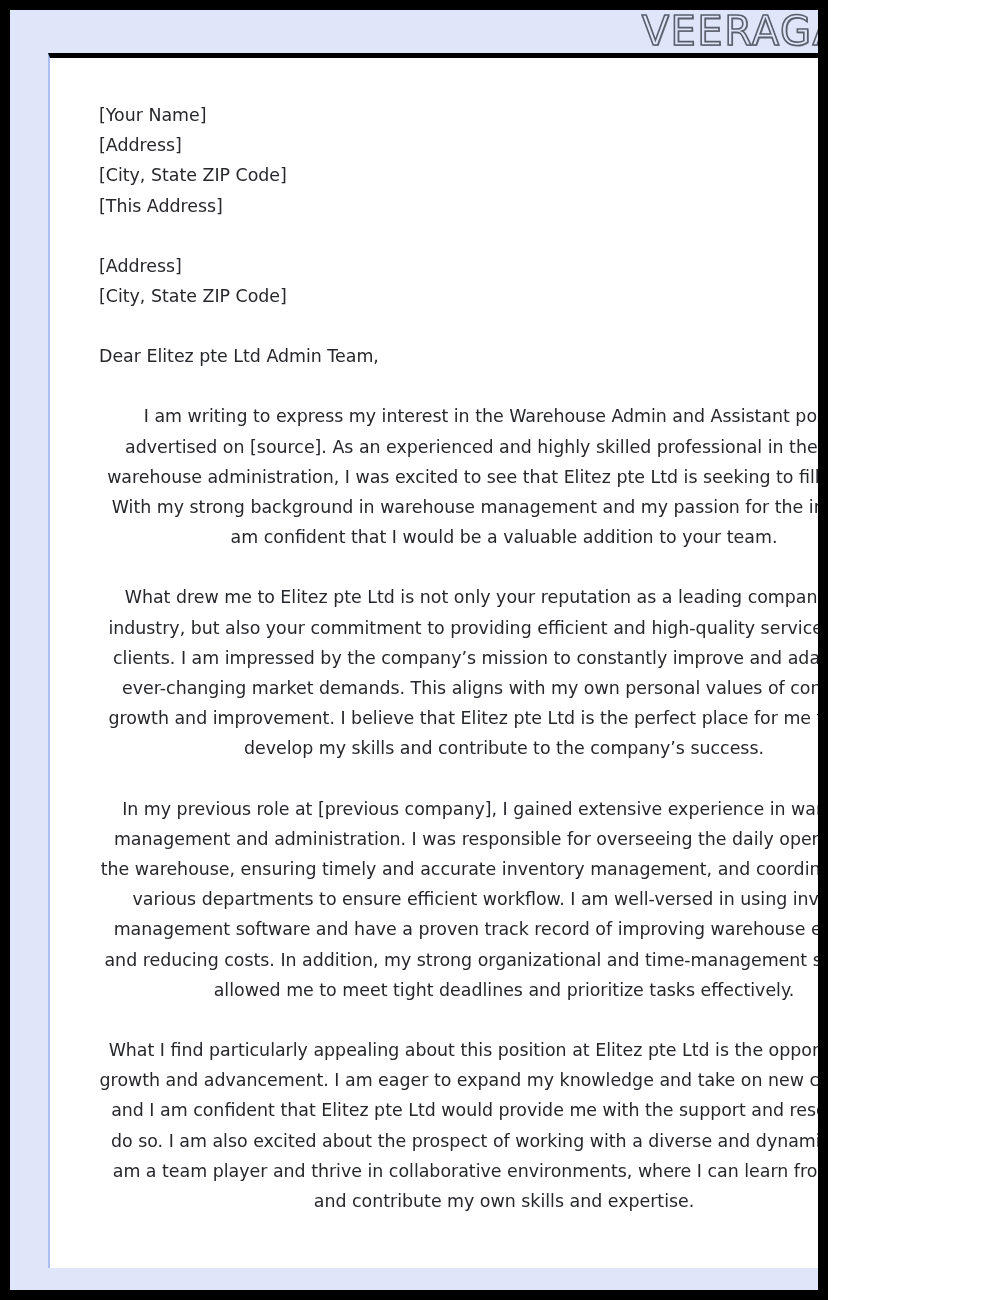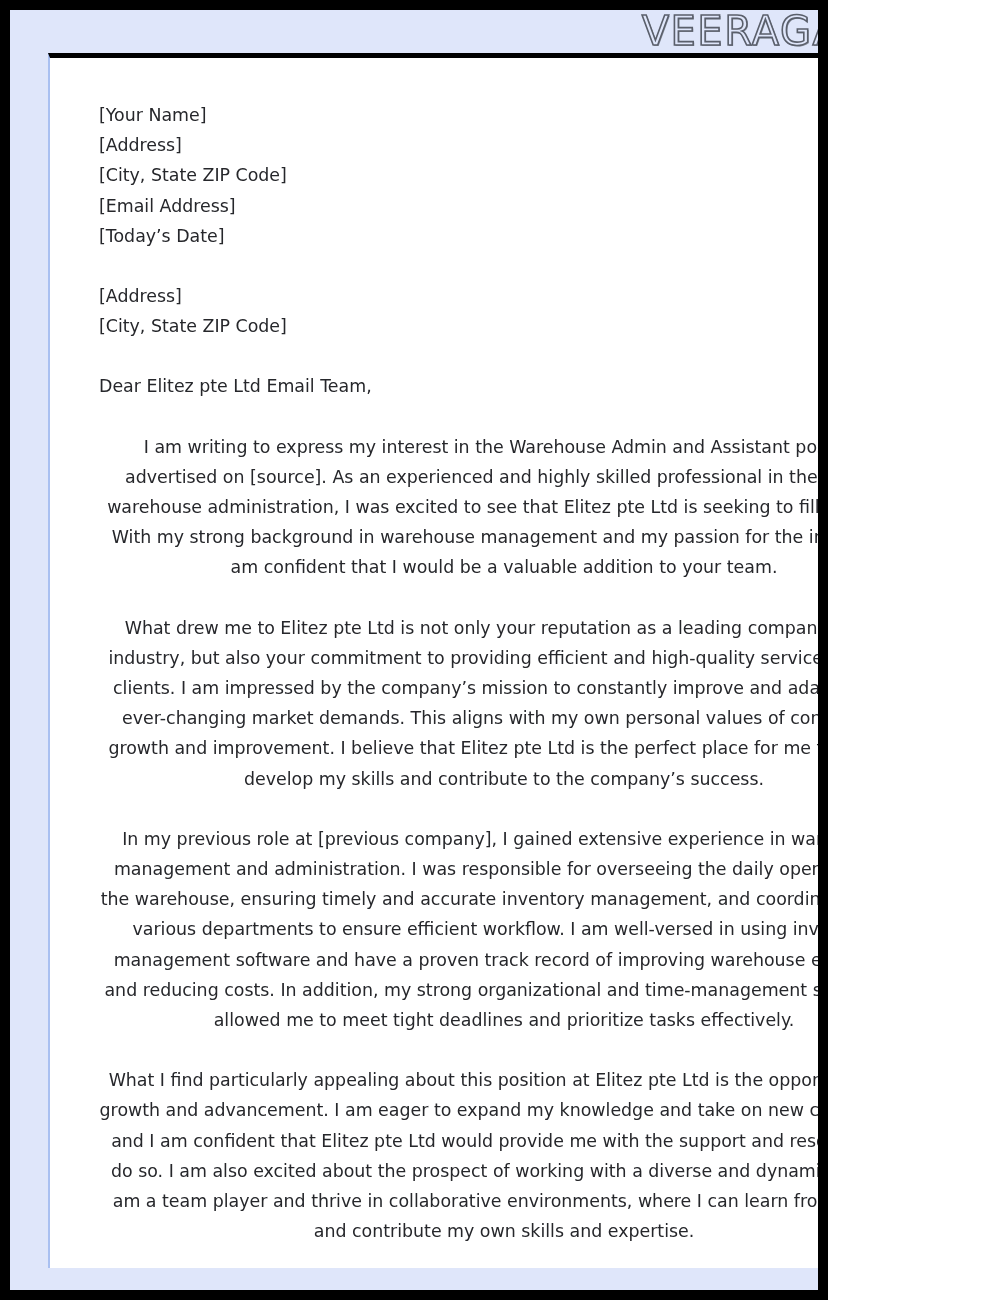--- a/index.html
+++ b/index.html
@@ -120,30 +120,29 @@
   </div>
 
   <div class="page"></div>
 
   <div class="doc-text">
 
     <div class="addr-block">
       <div class="addr-line">[Your Name]</div>
       <div class="addr-line">[Address]</div>
       <div class="addr-line">[City, State ZIP Code]</div>
-      <div class="addr-line">[Email Address]</div>
-      <div class="addr-line">[Today’s Date]</div>
+      <div class="addr-line">[This Address]</div>
     </div>
 
     <div class="addr-block">
       <div class="addr-line">[Address]</div>
       <div class="addr-line">[City, State ZIP Code]</div>
     </div>
 
-    <div class="salutation">Dear Elitez pte Ltd Email Team,</div>
+    <div class="salutation">Dear Elitez pte Ltd Admin Team,</div>
 
     <p class="para">I am writing to express my interest in the Warehouse Admin and Assistant position advertised on [source]. As an experienced and highly skilled professional in the field of warehouse administration, I was excited to see that Elitez pte Ltd is seeking to fill this role. With my strong background in warehouse management and my passion for the industry, I am confident that I would be a valuable addition to your team.</p>
     <p class="para">What drew me to Elitez pte Ltd is not only your reputation as a leading company in the industry, but also your commitment to providing efficient and high-quality services to your clients. I am impressed by the company’s mission to constantly improve and adapt to the ever-changing market demands. This aligns with my own personal values of continuous growth and improvement. I believe that Elitez pte Ltd is the perfect place for me to further develop my skills and contribute to the company’s success.</p>
     <p class="para">In my previous role at [previous company], I gained extensive experience in warehouse management and administration. I was responsible for overseeing the daily operations of the warehouse, ensuring timely and accurate inventory management, and coordinating with various departments to ensure efficient workflow. I am well-versed in using inventory management software and have a proven track record of improving warehouse efficiency and reducing costs. In addition, my strong organizational and time-management skills have allowed me to meet tight deadlines and prioritize tasks effectively.</p>
     <p class="para">What I find particularly appealing about this position at Elitez pte Ltd is the opportunity for growth and advancement. I am eager to expand my knowledge and take on new challenges, and I am confident that Elitez pte Ltd would provide me with the support and resources to do so. I am also excited about the prospect of working with a diverse and dynamic team. I am a team player and thrive in collaborative environments, where I can learn from others and contribute my own skills and expertise.</p>
 
   </div>
 
   <div class="watermark">easyapply.com</div>
 

